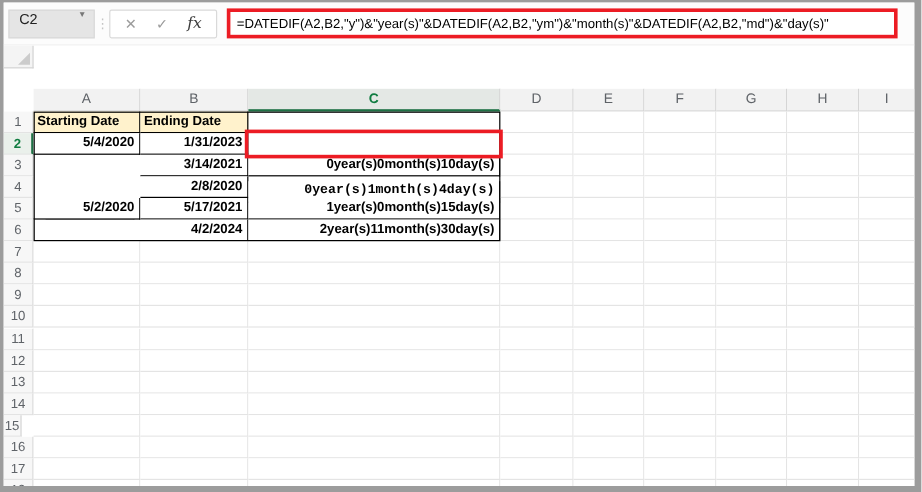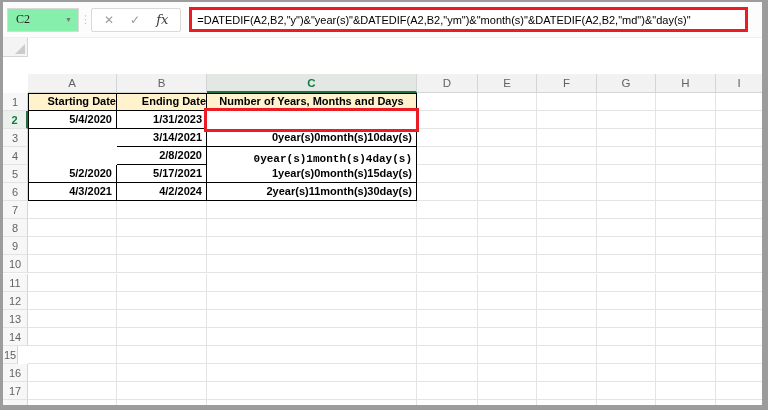--- a/index.html
+++ b/index.html
@@ -1,22 +1,22 @@
 <!DOCTYPE html>
 <html><head>
 <meta charset="utf-8">
 <style>
   html,body{margin:0;padding:0;background:#fff;font-family:"Liberation Sans",sans-serif;}
   #frame{position:relative;width:768px;height:410px;box-sizing:border-box;
          border:solid #9C9C9C;border-width:2px 6px 5px 3px;background:#fff;overflow:hidden;}
   
   #topbar{position:absolute;left:0;top:0;width:100%;height:36px;background:#FCFCFC;
           display:flex;align-items:center;border-bottom:1px solid #EFEFEF;box-sizing:border-box;}
-  #namebox{margin-left:4px;width:72px;height:24px;border:1px solid #D9D9D9;background:#86efac;
-           display:flex;align-items:center;box-sizing:border-box;font-size:12px;color:#222;font-family:Liberation Serif, serif;}
+  #namebox{margin-left:4px;width:72px;height:24px;border:1px solid #D9D9D9;background:#e5e5e5;
+           display:flex;align-items:flex-start;box-sizing:border-box;font-size:12px;color:#222;}
   #namebox .ref{padding-left:8px;flex:1;}
   #namebox .caret{font-size:7px;color:#777;padding-right:6px;}
   #dots{width:12px;text-align:center;color:#C4C4C4;font-size:11px;letter-spacing:-1px;}
   #fbtns{height:24px;border:1px solid #D9D9D9;border-radius:2px;background:#fff;
          display:flex;align-items:center;gap:16px;padding:0 12px;box-sizing:border-box;}
   #fbtns .x,#fbtns .ok{color:#9B9B9B;font-size:12px;}
   #fbtns .fx{font-family:"DejaVu Serif",serif;font-style:italic;font-size:13px;color:#3C3C3C;}
   #formulabox{flex:1;height:25px;margin-left:8px;margin-right:14px;border:3px solid #EC1C24;
               background:#fff;display:flex;align-items:center;box-sizing:border-box;overflow:hidden;}
   #formulabox .ftext{padding-left:5px;font-size:11px;color:#000;white-space:nowrap;}
@@ -29,21 +29,21 @@
   .ch{position:absolute;background:#F2F2F2;color:#5F6368;font-size:11.5px;text-align:center;
       line-height:18px;border-right:1px solid #D5D5D5;border-bottom:1px solid #D5D5D5;box-sizing:border-box;}
   .ch.sel-col{background:#E4E8E5;color:#107C41;border-bottom:2px solid #1E7145;font-weight:bold;}
   .rh{position:absolute;background:#F7F7F7;color:#5F6368;font-size:11px;text-align:center;
       line-height:18px;border-right:1px solid #D5D5D5;border-bottom:1px solid #E3E3E3;box-sizing:border-box;}
   .rh.sel-row{color:#107C41;font-weight:bold;border-right:2px solid #1E7145;background:#EAF0EB;}
   .cell{position:absolute;background:#fff;border-right:1px solid #E4E4E4;border-bottom:1px solid #E4E4E4;
         box-sizing:border-box;font-size:11px;line-height:17px;color:#000;white-space:nowrap;overflow:hidden;}
   .tcell{border-right:1px solid #000;border-bottom:1px solid #000;font-weight:bold;}
   .th{background:#FFF2CC;}
-  .al{text-align:right;padding-left:3px;}
+  .al{text-align:left;padding-left:3px;}
   .ar{text-align:right;padding-right:4px;}
   .ac{text-align:center;}
   #table-outline{position:absolute;left:25px;top:54.5px;width:389px;height:108.6px;
                  border:1px solid #000;box-sizing:border-box;pointer-events:none;z-index:5;}
   #c2-redbox{position:absolute;left:201px;top:70px;width:215px;height:24px;
              border:3px solid #EC1C24;box-sizing:border-box;pointer-events:none;z-index:6;}
 </style>
 </head>
 <body>
 
@@ -75,21 +75,20 @@
       <div class="ch sel-col" style="left: 204px; top: 36px; width: 210px; height: 18.5px;">C</div>
       <div class="ch" style="left: 414px; top: 36px; width: 61px; height: 18.5px;">D</div>
       <div class="ch" style="left: 475px; top: 36px; width: 59px; height: 18.5px;">E</div>
       <div class="ch" style="left: 534px; top: 36px; width: 60px; height: 18.5px;">F</div>
       <div class="ch" style="left: 594px; top: 36px; width: 59px; height: 18.5px;">G</div>
       <div class="ch" style="left: 653px; top: 36px; width: 60px; height: 18.5px;">H</div>
       <div class="ch" style="left: 713px; top: 36px; width: 47px; height: 18.5px;">I</div>
       <div class="rh" style="left: 0px; top: 54.5px; width: 25px; height: 18.1px;">1</div>
       <div class="cell tcell th al" style="left: 25px; top: 54.5px; width: 89px; height: 18.1px;">Starting Date</div>
       <div class="cell tcell th al" style="left: 114px; top: 54.5px; width: 90px; height: 18.1px;">Ending Date</div>
-      <div class="cell tcell th ac" style="left: 204px; top: 54.5px; width: 210px; height: 18.1px;">Number of Years, Months and Days</div>
       <div class="cell" style="left: 414px; top: 54.5px; width: 61px; height: 18.1px;"></div>
       <div class="cell" style="left: 475px; top: 54.5px; width: 59px; height: 18.1px;"></div>
       <div class="cell" style="left: 534px; top: 54.5px; width: 60px; height: 18.1px;"></div>
       <div class="cell" style="left: 594px; top: 54.5px; width: 59px; height: 18.1px;"></div>
       <div class="cell" style="left: 653px; top: 54.5px; width: 60px; height: 18.1px;"></div>
       <div class="cell" style="left: 713px; top: 54.5px; width: 47px; height: 18.1px;"></div>
       <div class="rh sel-row" style="left: 0px; top: 72.6px; width: 25px; height: 18.1px;">2</div>
       <div class="cell tcell ar" style="left: 25px; top: 72.6px; width: 89px; height: 18.1px;">5/4/2020</div>
       <div class="cell tcell ar" style="left: 114px; top: 72.6px; width: 90px; height: 18.1px;">1/31/2023</div>
       <div class="cell" style="left: 414px; top: 72.6px; width: 61px; height: 18.1px;"></div>
@@ -121,21 +120,20 @@
       <div class="cell tcell ar" style="left: 25px; top: 126.9px; width: 89px; height: 18.1px;">5/2/2020</div>
       <div class="cell tcell ar" style="left: 114px; top: 126.9px; width: 90px; height: 18.1px;">5/17/2021</div>
       <div class="cell tcell ar" style="left: 204px; top: 126.9px; width: 210px; height: 18.1px;">1year(s)0month(s)15day(s)</div>
       <div class="cell" style="left: 414px; top: 126.9px; width: 61px; height: 18.1px;"></div>
       <div class="cell" style="left: 475px; top: 126.9px; width: 59px; height: 18.1px;"></div>
       <div class="cell" style="left: 534px; top: 126.9px; width: 60px; height: 18.1px;"></div>
       <div class="cell" style="left: 594px; top: 126.9px; width: 59px; height: 18.1px;"></div>
       <div class="cell" style="left: 653px; top: 126.9px; width: 60px; height: 18.1px;"></div>
       <div class="cell" style="left: 713px; top: 126.9px; width: 47px; height: 18.1px;"></div>
       <div class="rh" style="left: 0px; top: 145px; width: 25px; height: 18.1px;">6</div>
-      <div class="cell tcell ar" style="left: 25px; top: 145px; width: 89px; height: 18.1px;">4/3/2021</div>
       <div class="cell tcell ar" style="left: 114px; top: 145px; width: 90px; height: 18.1px;">4/2/2024</div>
       <div class="cell tcell ar" style="left: 204px; top: 145px; width: 210px; height: 18.1px;">2year(s)11month(s)30day(s)</div>
       <div class="cell" style="left: 414px; top: 145px; width: 61px; height: 18.1px;"></div>
       <div class="cell" style="left: 475px; top: 145px; width: 59px; height: 18.1px;"></div>
       <div class="cell" style="left: 534px; top: 145px; width: 60px; height: 18.1px;"></div>
       <div class="cell" style="left: 594px; top: 145px; width: 59px; height: 18.1px;"></div>
       <div class="cell" style="left: 653px; top: 145px; width: 60px; height: 18.1px;"></div>
       <div class="cell" style="left: 713px; top: 145px; width: 47px; height: 18.1px;"></div>
       <div class="rh" style="left: 0px; top: 163.1px; width: 25px; height: 18.1px;">7</div>
       <div class="cell" style="left: 25px; top: 163.1px; width: 89px; height: 18.1px;"></div>

